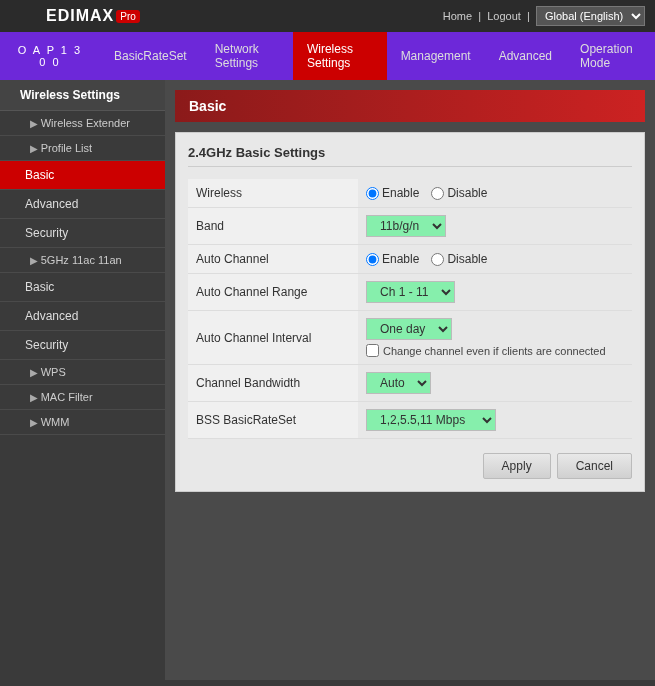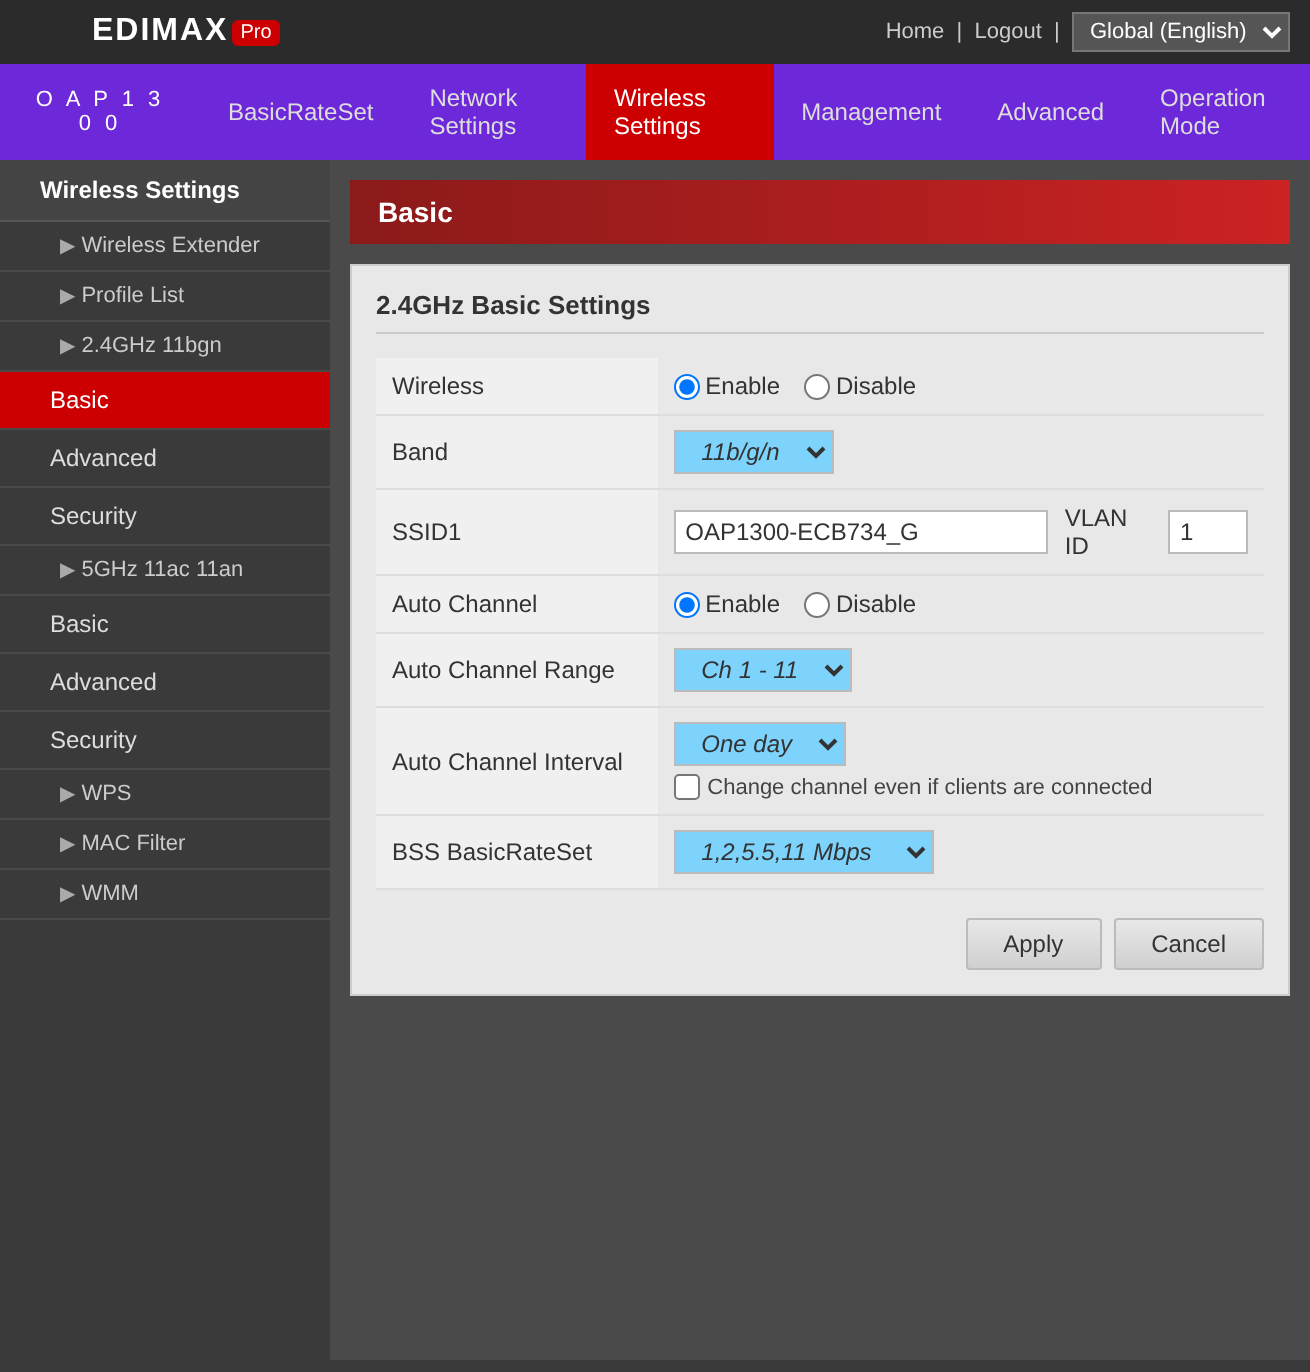--- a/index.html
+++ b/index.html
@@ -42,21 +42,21 @@
     .form-table { width: 100%; border-collapse: collapse; }
     .form-table tr { border-bottom: 1px solid #ddd; }
     .form-table td { padding: 7px 8px; vertical-align: middle; }
     .form-table td.label { color: #333; font-size: 12px; width: 170px; font-weight: normal; background: #f0f0f0; }
     .form-table td.value { color: #333; font-size: 12px; }
 
     .radio-group { display: flex; gap: 12px; }
     .radio-group label { display: flex; align-items: center; gap: 3px; cursor: pointer; }
     .radio-group input[type=radio] { cursor: pointer; }
 
-    select.field-select { background: #7dd3fc; border: 1px solid #bbb; padding: 2px 9px; font-size: 12px; color: #333; cursor: pointer; font-style: italic; }
+    select.field-select { background: #86efac; border: 1px solid #bbb; padding: 2px 9px; font-size: 12px; color: #333; cursor: pointer; }
     input.field-input { border: 1px solid #bbb; padding: 3px 5px; font-size: 12px; color: #333; width: 200px; background: white; }
     input.vlan-input { border: 1px solid #bbb; padding: 3px 5px; font-size: 12px; color: #333; width: 40px; background: white; }
 
     .vlan-row { display: flex; align-items: center; gap: 8px; }
 
     .checkbox-label { display: flex; align-items: center; gap: 4px; margin-top: 4px; font-size: 11px; color: #444; }
 
     
     .button-row { display: flex; justify-content: flex-end; gap: 6px; margin-top: 14px; }
     .btn { padding: 5px 18px; font-size: 12px; cursor: pointer; border: 1px solid #bbb; border-radius: 2px; }
@@ -100,23 +100,20 @@
 <div class="main-layout">
 
   <div class="sidebar">
     <div class="sidebar-section">Wireless Settings</div>
     <div class="sidebar-item">
       <span class="arrow">▶</span><span>Wireless Extender</span>
     </div>
     <div class="sidebar-item">
       <span class="arrow">▶</span><span>Profile List</span>
     </div>
-    <div class="sidebar-item">
-      <span class="arrow">▶</span><span>2.4GHz 11bgn</span>
-    </div>
     <div class="sidebar-subsection active">Basic</div>
     <div class="sidebar-subsection">Advanced</div>
     <div class="sidebar-subsection">Security</div>
     <div class="sidebar-item">
       <span class="arrow">▶</span><span>5GHz 11ac 11an</span>
     </div>
     <div class="sidebar-subsection">Basic</div>
     <div class="sidebar-subsection">Advanced</div>
     <div class="sidebar-subsection">Security</div>
     <div class="sidebar-item">
@@ -157,30 +154,20 @@
 
           <tr>
             <td class="label">Band</td>
             <td class="value">
               <select class="field-select">
                 <option>11b/g/n</option>
               </select>
             </td>
           </tr>
 
-          <tr>
-            <td class="label">SSID1</td>
-            <td class="value">
-              <div class="vlan-row">
-                <input type="text" class="field-input" value="OAP1300-ECB734_G" style="">
-                <span>VLAN ID</span>
-                <input type="text" class="vlan-input" value="1" style="">
-              </div>
-            </td>
-          </tr>
 
           <tr>
             <td class="label">Auto Channel</td>
             <td class="value">
               <div class="radio-group">
                 <label>
                   <input type="radio" name="auto-channel" checked="" style="">
                   <span>Enable</span>
                 </label>
                 <label>
@@ -207,20 +194,28 @@
                 <option>One day</option>
               </select>
               <br>
               <label class="checkbox-label">
                 <input type="checkbox" style="">
                 <span>Change channel even if clients are connected</span>
               </label>
             </td>
           </tr>
 
+          <tr>
+            <td class="label">Channel Bandwidth</td>
+            <td class="value">
+              <select class="field-select">
+                <option>Auto</option>
+              </select>
+            </td>
+          </tr>
 
           <tr>
             <td class="label">BSS BasicRateSet</td>
             <td class="value">
               <select class="field-select" style="width:130px;">
                 <option>1,2,5.5,11 Mbps</option>
               </select>
             </td>
           </tr>
         </tbody>

